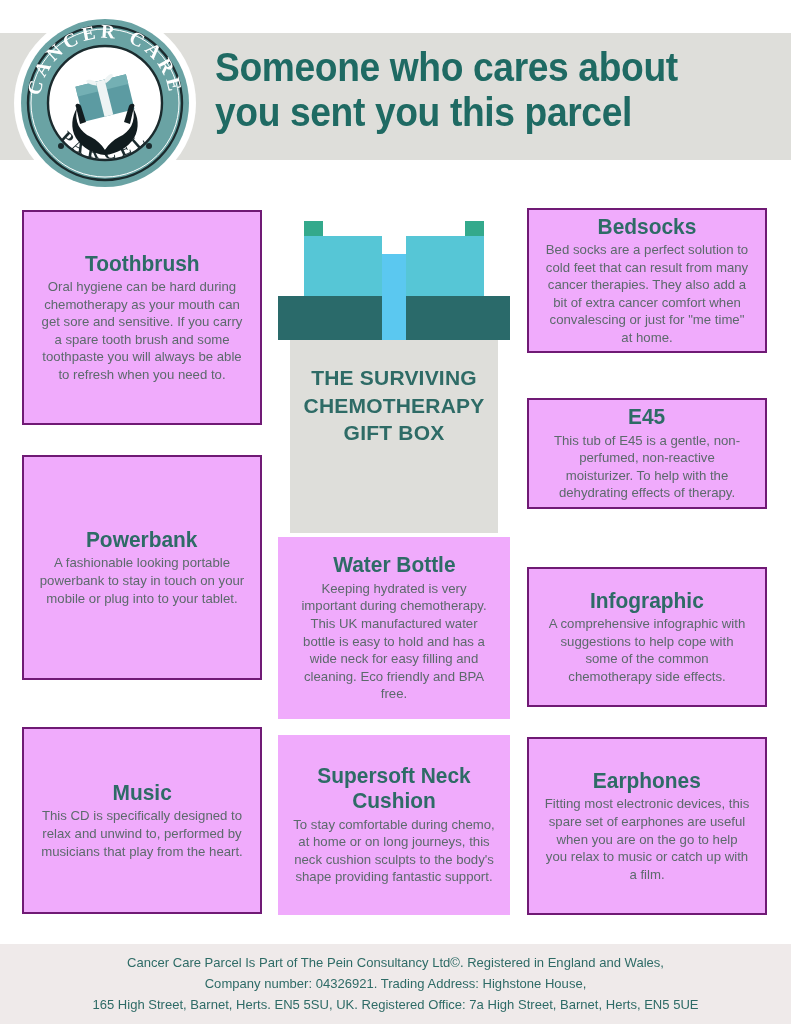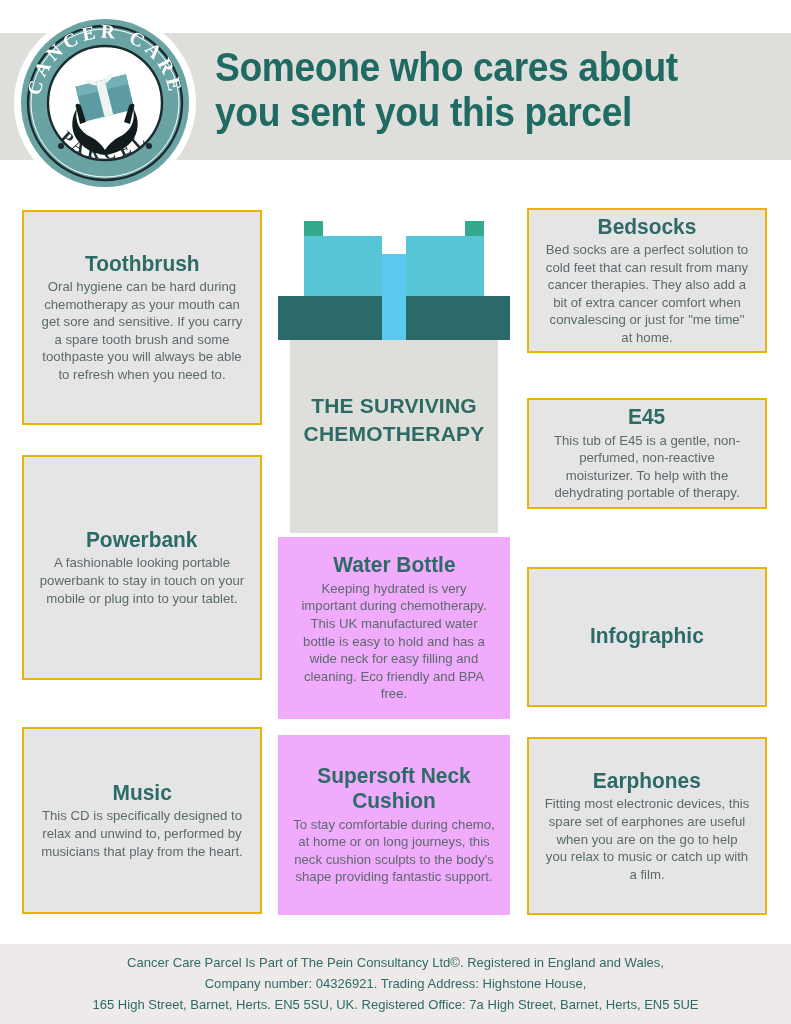--- a/index.html
+++ b/index.html
@@ -59,22 +59,22 @@
     position: absolute;
     left: 0;
     top: 200px;
     width: 791px;
     height: 730px;
   }
 
   .card {
     position: absolute;
     box-sizing: border-box;
-    border: 2px solid #eab308;
-    background: #e5e5e5;
+    border: 2px solid #701a75;
+    background: #f0abfc;
     display: flex;
     flex-direction: column;
     justify-content: center;
     align-items: center;
     padding: 10px 12px;
     text-align: center;
   }
   .card.plain {
     border: none;
     background: #f0abfc;
@@ -106,21 +106,21 @@
     position: absolute;
     left: 278px;
     top: 8px;
     width: 232px;
     height: 325px;
   }
   .giftbox svg { display: block; }
   .gift-label {
     position: absolute;
     left: 278px;
-    top: 192px;
+    top: 164px;
     width: 232px;
     text-align: center;
     font-family: "Liberation Sans", sans-serif;
     font-weight: bold;
     font-size: 21px;
     line-height: 1.32;
     letter-spacing: 0.2px;
     color: #2e6b66;
   }
 
@@ -205,20 +205,21 @@
       <path d="M 128 28 L 206 28 L 206 132 L 128 132 Z" fill="#56c6d6"></path>
       <rect x="104" y="46" width="24" height="86" fill="#5bc8f0"></rect>
       <rect x="0" y="88" width="232" height="44" fill="#2a6a6a"></rect>
       <rect x="104" y="88" width="24" height="44" fill="#5bc8f0"></rect>
       <rect x="12" y="132" width="208" height="193" fill="#dededa"></rect>
     </svg>
   </div>
   <div class="gift-label">
     <div>THE SURVIVING</div>
     <div>CHEMOTHERAPY</div>
+    <div>GIFT BOX</div>
   </div>
 
   <div class="card c-left" style="top:255px;height:225px;">
     <p class="card-title">Powerbank</p>
     <p class="card-body">A fashionable looking portable powerbank to stay in touch on your mobile or plug into to your tablet.</p>
   </div>
 
   <div class="card c-left" style="top:10px;height:215px;">
     <p class="card-title">Toothbrush</p>
     <p class="card-body">Oral hygiene can be hard during chemotherapy as your mouth can get sore and sensitive. If you carry a spare tooth brush and some toothpaste you will always be able to refresh when you need to.</p>
@@ -239,25 +240,26 @@
     <p class="card-body">To stay comfortable during chemo, at home or on long journeys, this neck cushion sculpts to the body's shape providing fantastic support.</p>
   </div>
 
   <div class="card c-right" style="top:8px;height:145px;">
     <p class="card-title">Bedsocks</p>
     <p class="card-body">Bed socks are a perfect solution to cold feet that can result from many cancer therapies. They also add a bit of extra cancer comfort when convalescing or just for "me time" at home.</p>
   </div>
 
   <div class="card c-right" style="top:198px;height:111px;">
     <p class="card-title">E45</p>
-    <p class="card-body">This tub of E45 is a gentle, non-perfumed, non-reactive moisturizer.  To help with the dehydrating portable of therapy.</p>
+    <p class="card-body">This tub of E45 is a gentle, non-perfumed, non-reactive moisturizer.  To help with the dehydrating effects of therapy.</p>
   </div>
 
   <div class="card c-right" style="top:367px;height:140px;justify-content:center;">
     <p class="card-title">Infographic</p>
+    <p class="card-body">A comprehensive infographic with suggestions to help cope with some of the common chemotherapy side effects.</p>
   </div>
 
   <div class="card c-right" style="top:537px;height:178px;">
     <p class="card-title">Earphones</p>
     <p class="card-body">Fitting most electronic devices, this spare set of earphones are useful when you are on the go to help you relax to music or catch up with a film.</p>
   </div>
 
 </div>
 
 <div class="footer-band"></div>

